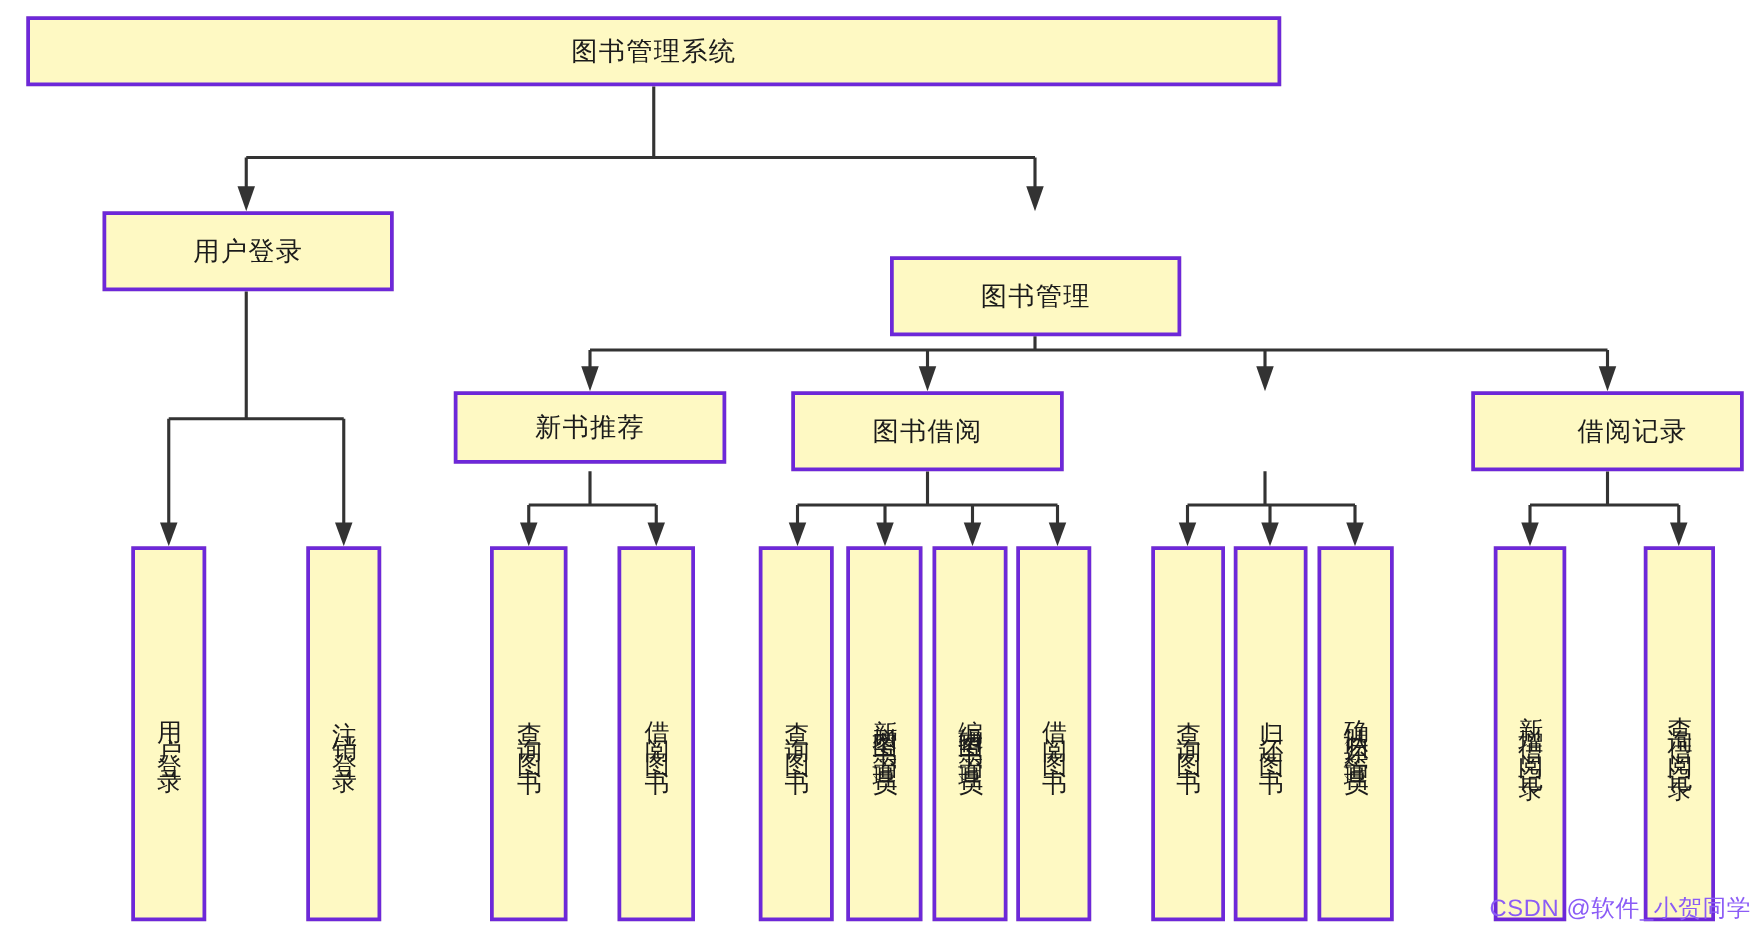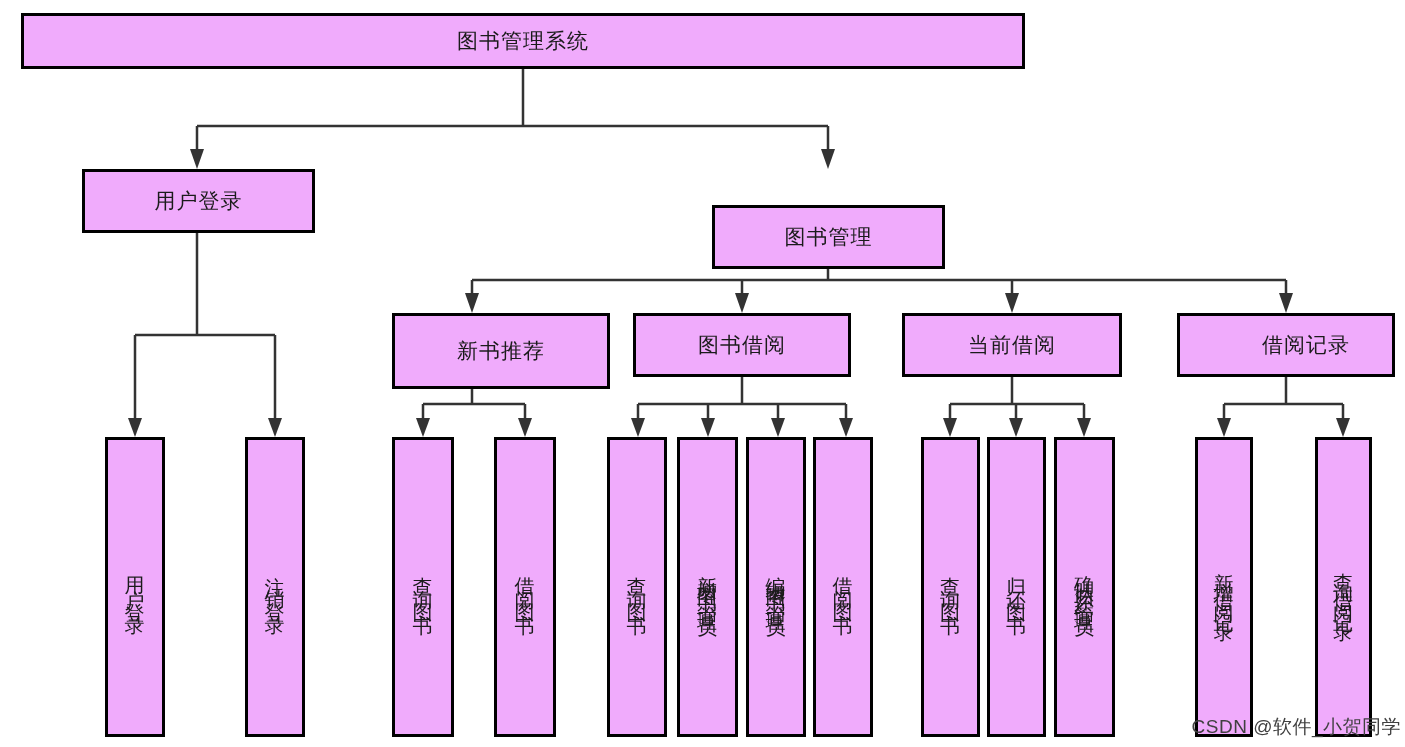--- a/index.html
+++ b/index.html
@@ -10,31 +10,31 @@
     font-family:"Liberation Sans","DejaVu Sans",sans-serif;
     overflow:hidden;
   }
   .connectors {
     position:absolute; left:0; top:0; width:1405px; height:747px;
     z-index:1;
   }
   .box {
     position:absolute;
     box-sizing:border-box;
-    background:#f0abfc;
-    border:3px solid #000000;
+    background:#fef9c3;
+    border:3px solid #6d28d9;
     display:flex; align-items:center; justify-content:center;
     color:#1b1b1b;
     z-index:2;
   }
   .hlabel { font-size:21px; letter-spacing:1px; }
   .lvl0 { left:21px;  top:13px;  width:1004px; height:56px; }
   .l1a  { left:82px;  top:169px; width:233px;  height:64px; }
   .l1b  { left:712px; top:169px; width:233px;  height:64px;margin-top:36px; }
-  .l2a  { left:363px; top:313px; width:218px;  height:76px;margin-left:29px; }
+  .l2a  { left:363px; top:313px; width:218px;  height:58px; }
   .l2b  { left:633px; top:313px; width:218px;  height:64px; }
   .l2c  { left:902px; top:313px; width:220px;  height:64px; }
   .l2d  { left:1177px;top:313px; width:218px;  height:64px;padding-left:40px; }
   .leaf { top:437px; height:300px; }
   .leaf span {
     writing-mode:vertical-rl;
     text-orientation:mixed;
     font-size:20px;
     color:#1b1b1b;
     line-height:1;
@@ -52,21 +52,21 @@
   .p8  { left:813px;  width:60px; }
   .p9  { left:921px;  width:59px; }
   .p10 { left:987px;  width:59px; }
   .p11 { left:1054px; width:61px; }
   .p12 { left:1195px; width:58px; }
   .p13 { left:1315px; width:57px; }
   .watermark {
     position:absolute;
     right:4px; bottom:7px;
     font-size:19px;
-    color:#404040;
+    color:#8b5cf6;
     z-index:3;
     letter-spacing:0.5px;
   }
 </style>
 </head>
 <body>
 
 <div class="stage">
 
   <svg class="connectors" viewBox="0 0 1405 747" xmlns="http://www.w3.org/2000/svg">
@@ -120,21 +120,20 @@
     </g>
   </svg>
 
   <div class="box lvl0 hlabel">图书管理系统</div>
 
   <div class="box l1a hlabel">用户登录</div>
   <div class="box l1b hlabel">图书管理</div>
 
   <div class="box l2a hlabel">新书推荐</div>
   <div class="box l2b hlabel">图书借阅</div>
-  <div class="box l2c hlabel">当前借阅</div>
   <div class="box l2d hlabel">借阅记录</div>
 
   <div class="box leaf p1 ls4">
     <span>用户登录</span>
   </div>
   <div class="box leaf p2 ls4">
     <span>注销登录</span>
   </div>
 
   <div class="box leaf p3 ls4">

